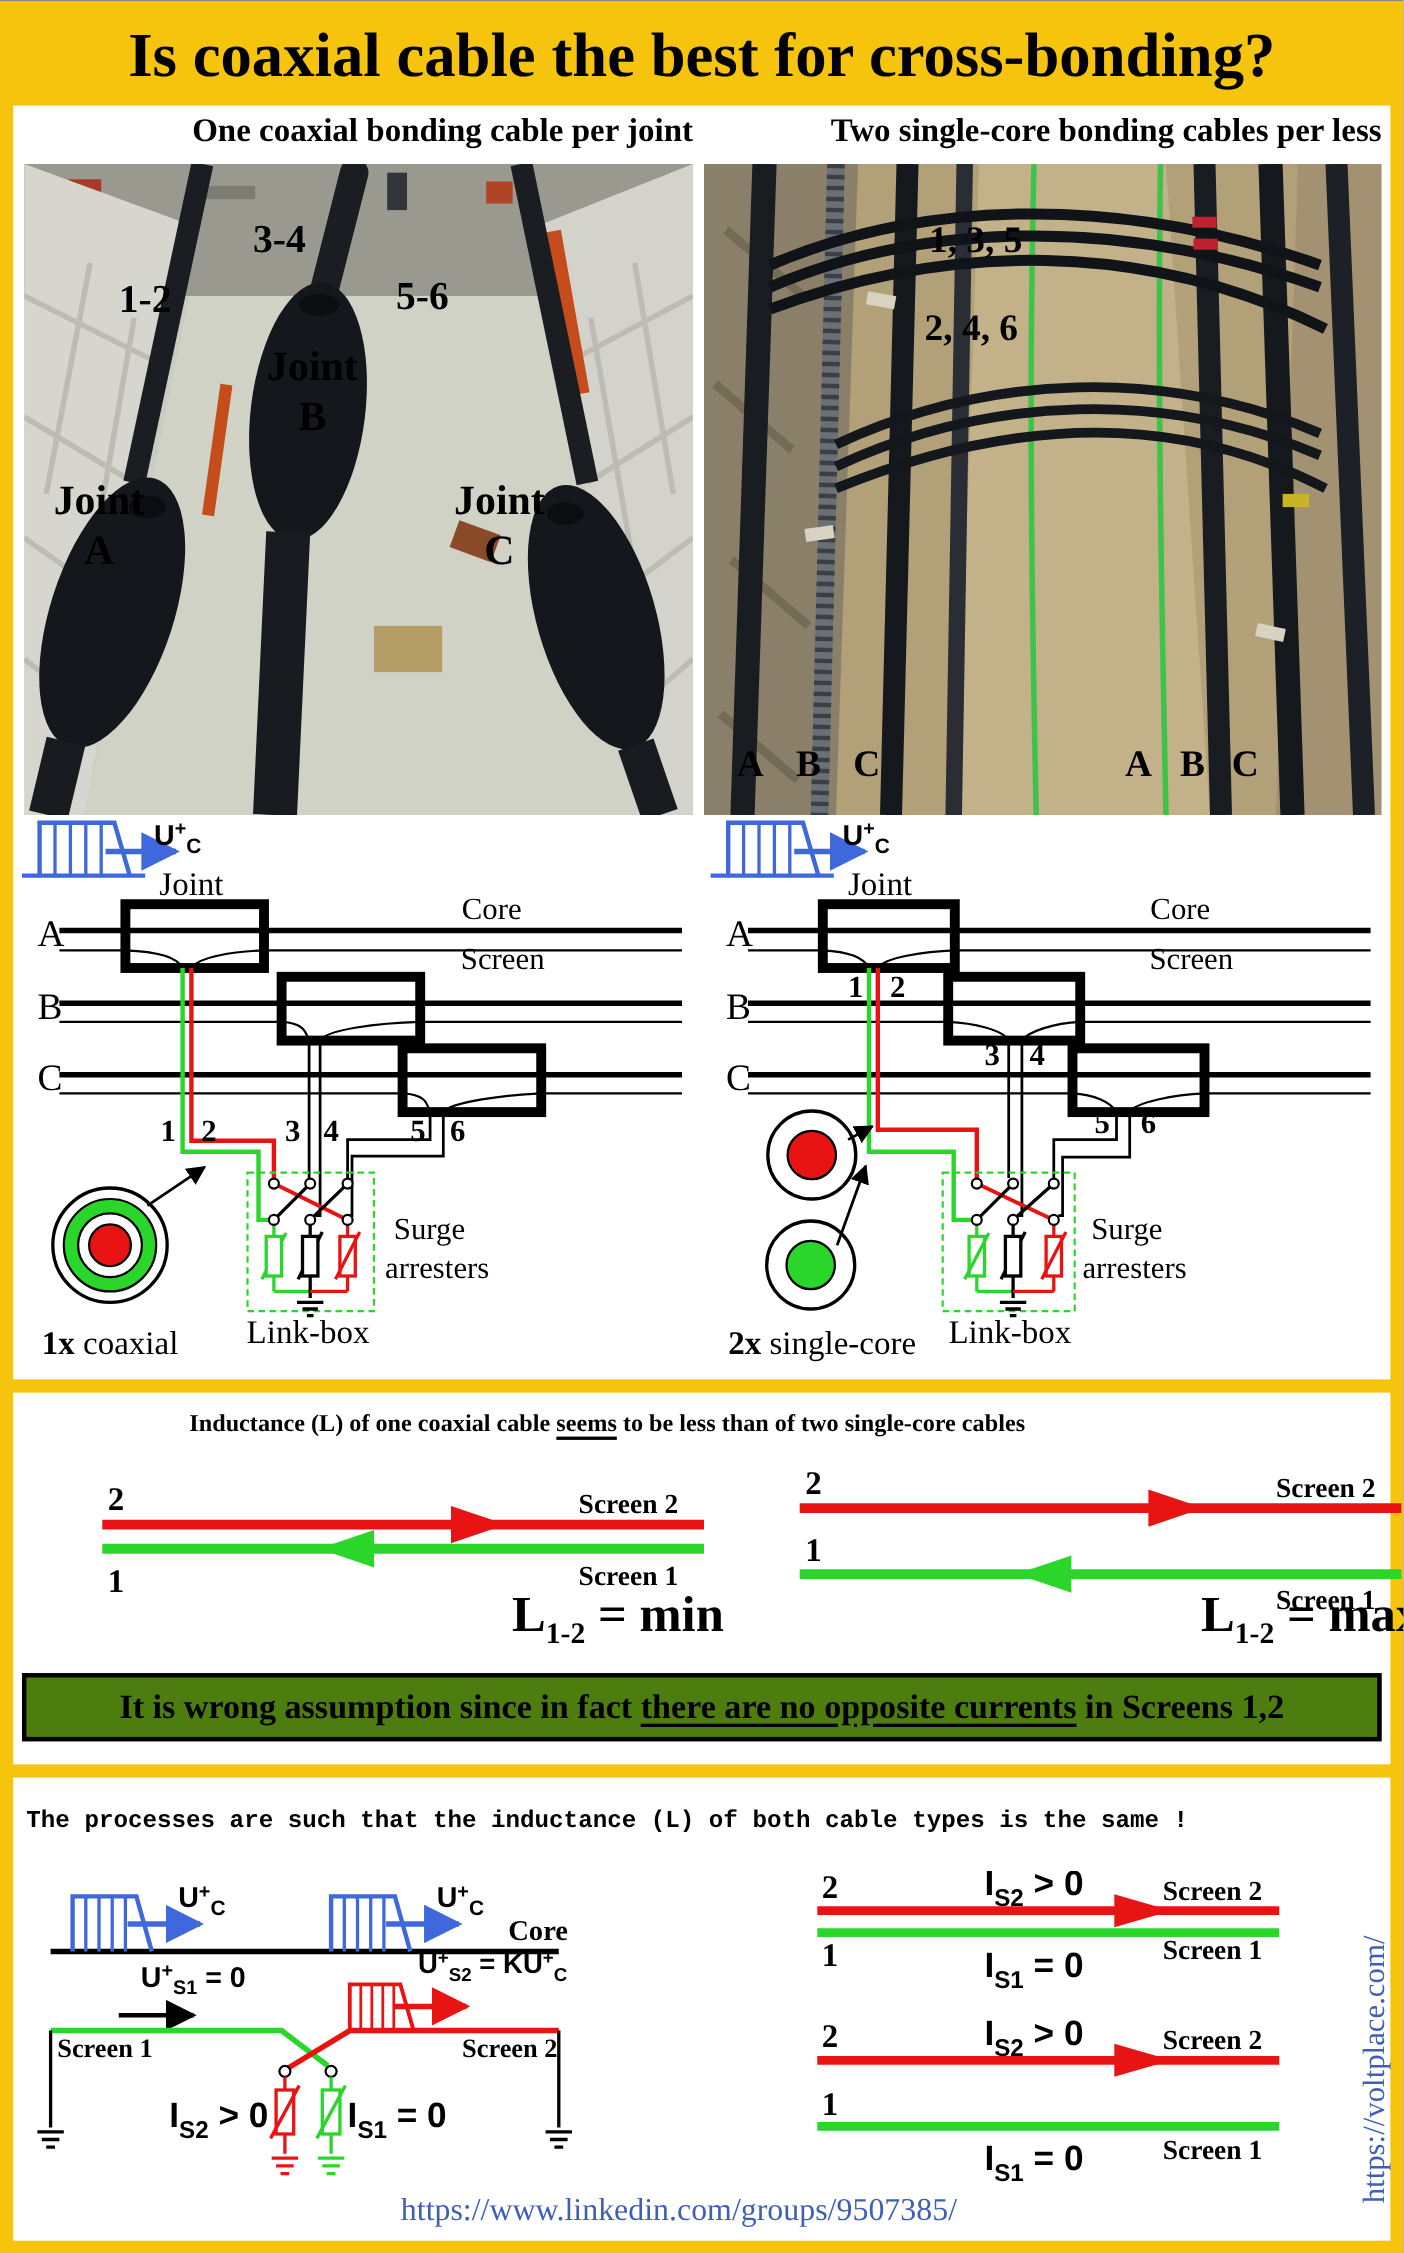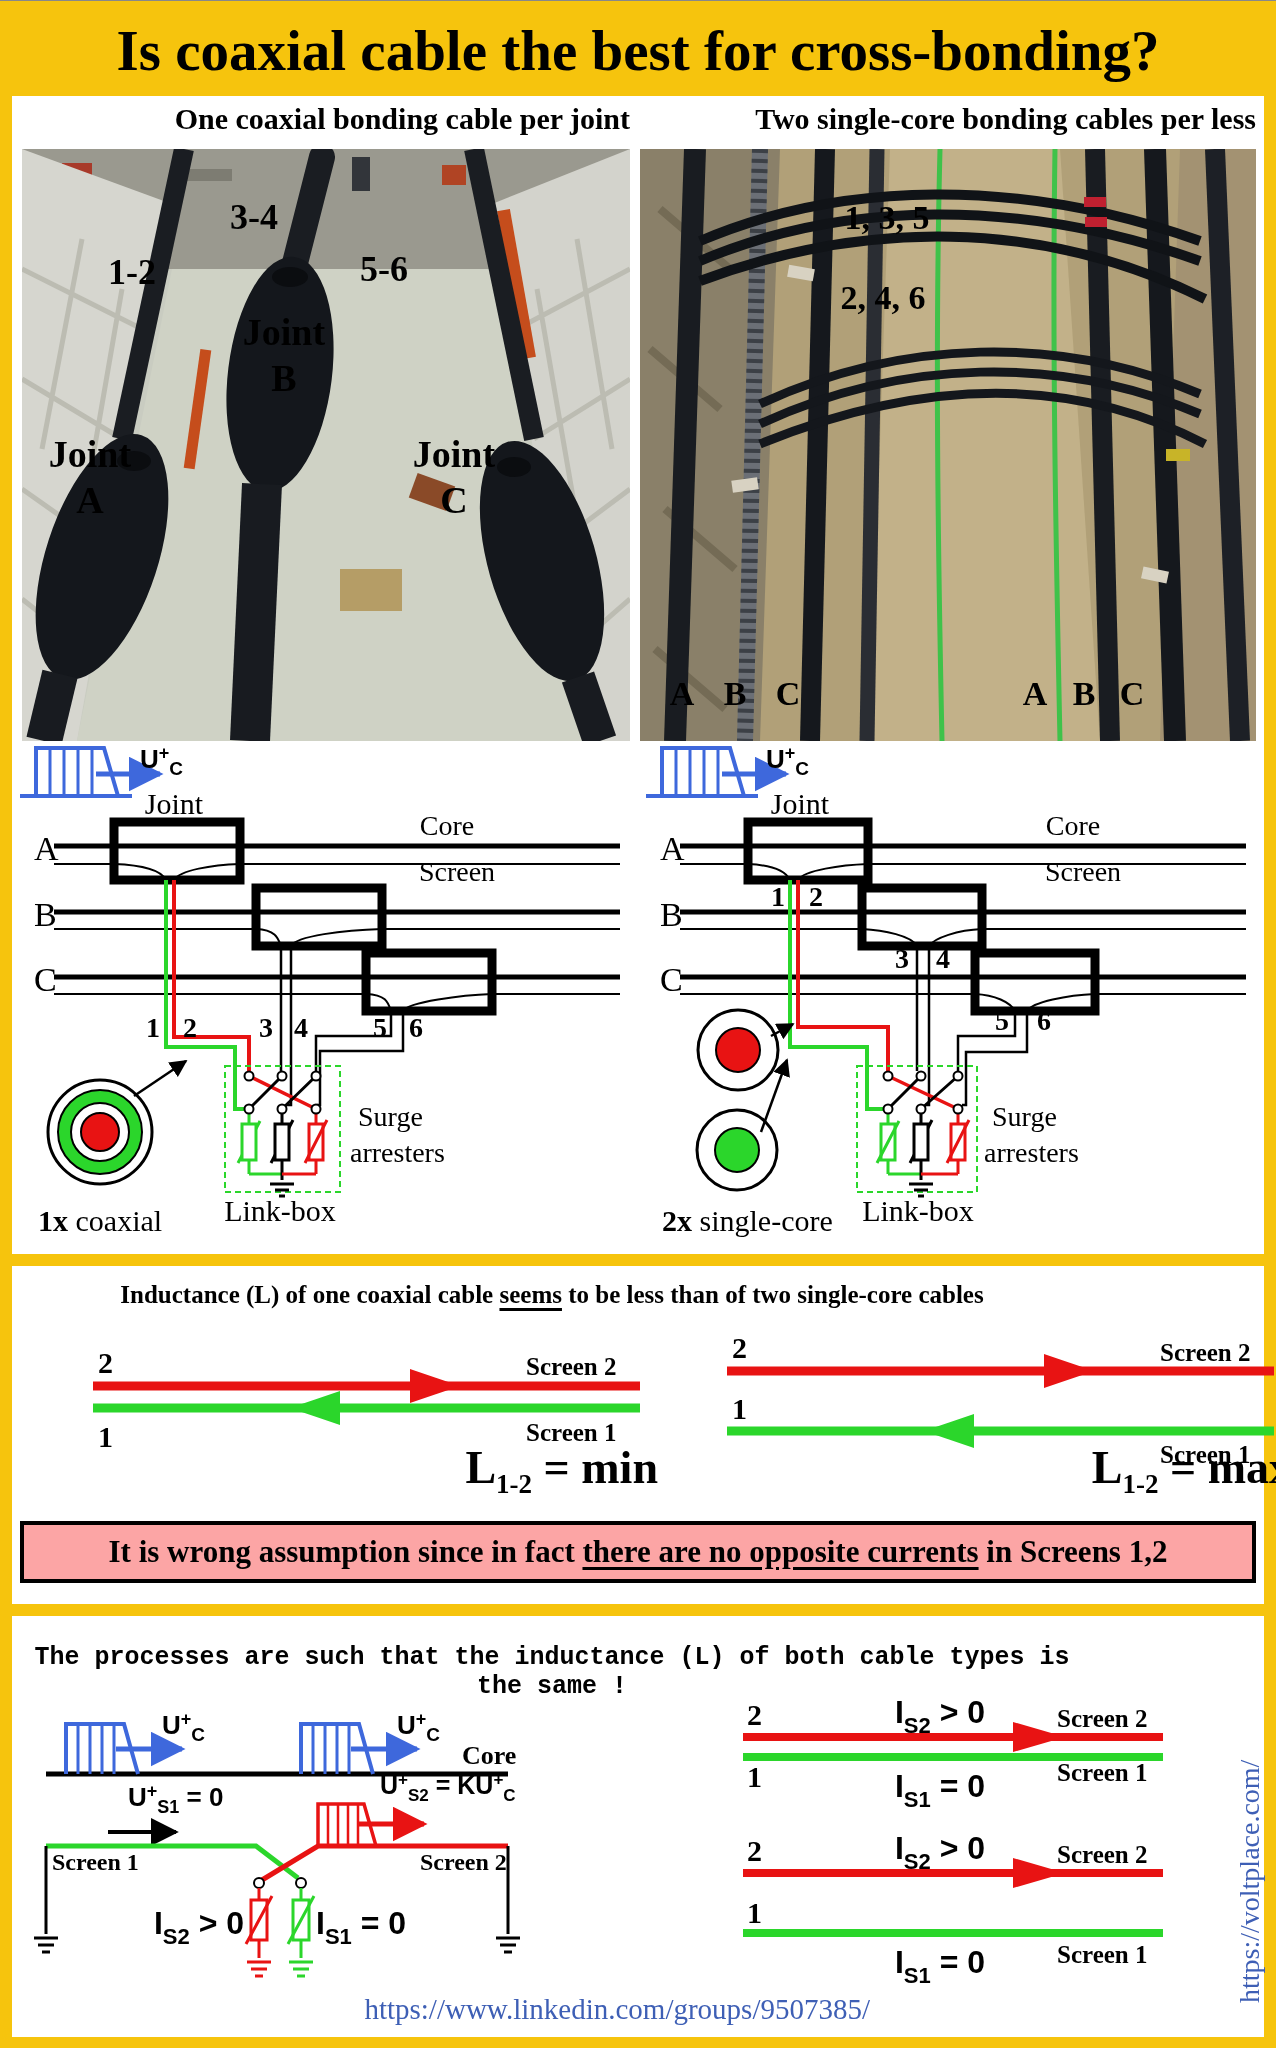--- a/index.html
+++ b/index.html
@@ -7,25 +7,25 @@
   }
   *{margin:0;padding:0;box-sizing:border-box}
   body{background:#888;}
   .page{position:relative;width:1276px;height:2048px;background:var(--yellow);
         font-family:"Liberation Serif",serif;overflow:hidden;margin:1px auto;padding-left:30px;}
   .abs{position:absolute;}
   .panel{position:absolute;left:12px;width:1252px;background:#fff;}
   .title{left:0;top:6px;width:1276px;height:86px;display:flex;align-items:center;justify-content:center;
          font-size:57px;font-weight:bold;color:#000;}
   .colhead{top:101px;font-size:30px;font-weight:bold;text-align:right;color:#000;}
-  .heading{left:12px;width:1080px;text-align:center;font-size:25px;font-weight:bold;color:#000;}
+  .heading{left:12px;width:1080px;text-align:center;font-size:22px;font-weight:bold;color:#000;}
   .u{text-decoration:underline;text-decoration-thickness:3px;text-underline-offset:5px;}
   .formula{font-size:46px;font-weight:bold;text-align:right;color:#000;}
   .formula sub{font-size:27px;}
-  .notebox{left:20px;width:1236px;top:1520px;border:4px solid #000;background:#fca5a5;
+  .notebox{left:20px;width:1236px;top:1520px;border:4px solid #000;background:#4d7c0f;
            text-align:center;font-size:31px;font-weight:bold;padding:9px 4px;}
   .link{font-size:29px;color:var(--link-blue);}
   .vlink{left:1234px;top:2002px;width:340px;transform:rotate(-90deg);transform-origin:0 0;
          font-size:28px;color:var(--link-blue);}
   svg{position:absolute;}
   svg text{font-family:"Liberation Serif",serif;fill:#000;}
   .b{font-weight:bold}
   .tw{fill:#fff;font-weight:bold}
   .sans{font-family:"Liberation Sans",sans-serif;font-weight:bold}
   .sr{stroke:var(--red);fill:none} .sg{stroke:var(--green);fill:none}

